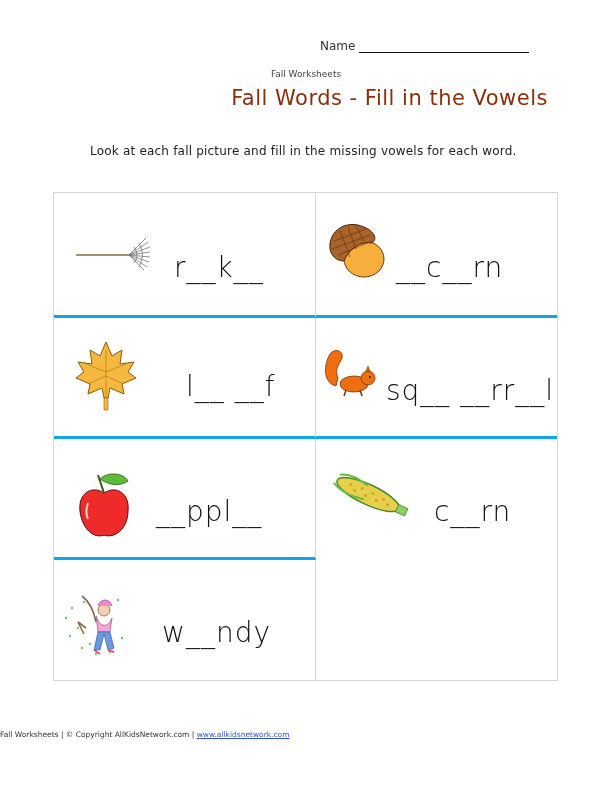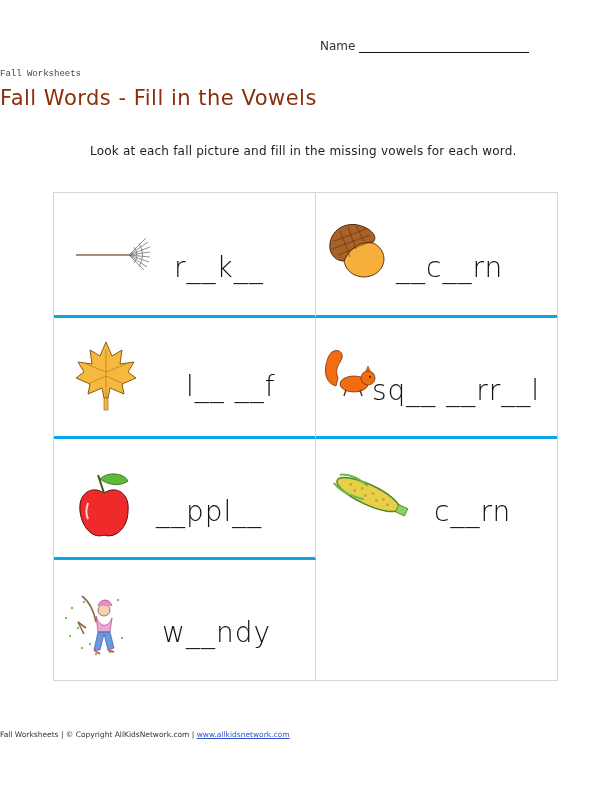--- a/index.html
+++ b/index.html
@@ -1,20 +1,20 @@
 <!DOCTYPE html>
 <html><head>
 <meta charset="utf-8">
 <style>
   html, body { margin: 0; padding: 0; background: #ffffff; }
   body { width: 612px; height: 792px; position: relative; overflow: hidden; font-family: "DejaVu Sans", sans-serif; color: #222; }
   .name-row { position: absolute; left: 320px; top: 39px; font-size: 12px; color: #333; display: flex; align-items: flex-end; }
   .name-line { display: inline-block; width: 170px; border-bottom: 1px solid #111; margin-left: 4px; height: 9px; }
-  .subtitle { position: absolute; left: 0; width: 612px; top: 69px; text-align: left; font-size: 9px; color: #444; font-family: Liberation Mono, monospace; }
-  .title { position: absolute; left: 0; width: 548px; top: 86px; text-align: left; font-size: 21px; color: #8b2f0a; letter-spacing: 0.5px; }
+  .subtitle { position: absolute; left: 0; width: 612px; top: 69px; text-align: center; font-size: 9px; color: #444; }
+  .title { position: absolute; left: 0; width: 548px; top: 86px; text-align: right; font-size: 21px; color: #8b2f0a; letter-spacing: 0.5px; }
   .instructions { position: absolute; left: 90px; top: 141px; width: 450px; font-size: 12px; line-height: 20px; color: #222; letter-spacing: 0.2px; }
   .grid { position: absolute; left: 53px; top: 192px; width: 505px; height: 489px; border: 1px solid #d6d6d6; box-sizing: border-box; display: grid; grid-template-columns: 262px 1fr; grid-template-rows: 125px 121px 121px 1fr; }
   .cell { border-right: 1px solid #d6d6d6; border-bottom: 3px solid #0ea5e9; position: relative; box-sizing: border-box; }
   .cell:nth-child(2n) { border-right: none; }
   .cell:nth-last-child(-n+2) { border-bottom: none; }
   .pic { position: absolute; }
   .word { position: absolute; font-size: 28px; color: #111; letter-spacing: 1px; white-space: nowrap; font-weight: 300; }
   .footer { position: absolute; left: 0; width: 612px; top: 730px; font-size: 7.5px; color: #333; }
   .footer a { color: #3355cc; text-decoration: underline; }
 </style>
@@ -67,21 +67,21 @@
 
   <div class="cell">
     <svg class="pic" style="left:6px;top:30px" width="62" height="50" viewBox="0 0 62 50">
       <path d="M14 38 C0 34 2 16 8 6 C12 0 22 2 20 10 C18 16 12 20 16 30 Z" fill="#f16d12" stroke="#7a3306" stroke-width="0.8"></path>
       <ellipse cx="32" cy="36" rx="14" ry="8" fill="#f16d12" stroke="#7a3306" stroke-width="0.8"></ellipse>
       <circle cx="46" cy="30" r="7" fill="#f16d12" stroke="#7a3306" stroke-width="0.8"></circle>
       <path d="M44 23 L46 18 L48 23 Z" fill="#f16d12" stroke="#7a3306" stroke-width="0.6"></path>
       <circle cx="48" cy="29" r="1" fill="#222"></circle>
       <path d="M24 42 L22 48 M38 42 L40 48" stroke="#7a3306" stroke-width="1.5"></path>
     </svg>
-    <div class="word" style="left:56px;top:56px">sq__ __rr__l</div>
+    <div class="word" style="left:70px;top:56px">sq__ __rr__l</div>
   </div>
 
 
   <div class="cell">
     <svg class="pic" style="left:22px;top:32px" width="60" height="70" viewBox="0 0 60 70">
       <path d="M28 22 C16 14 2 22 4 40 C6 58 18 68 28 64 C38 68 52 58 52 40 C54 22 40 14 28 22 Z" fill="#ee2a2a" stroke="#5a0a0a" stroke-width="1"></path>
       <path d="M12 32 C10 38 10 44 12 48" stroke="#fff" stroke-width="2" fill="none" opacity="0.8"></path>
       <path d="M28 22 L22 4" stroke="#3a5a12" stroke-width="2"></path>
       <path d="M24 8 C32 0 48 2 52 10 C44 16 32 14 24 8 Z" fill="#5dbb3a" stroke="#2e5a12" stroke-width="0.8"></path>
     </svg>

